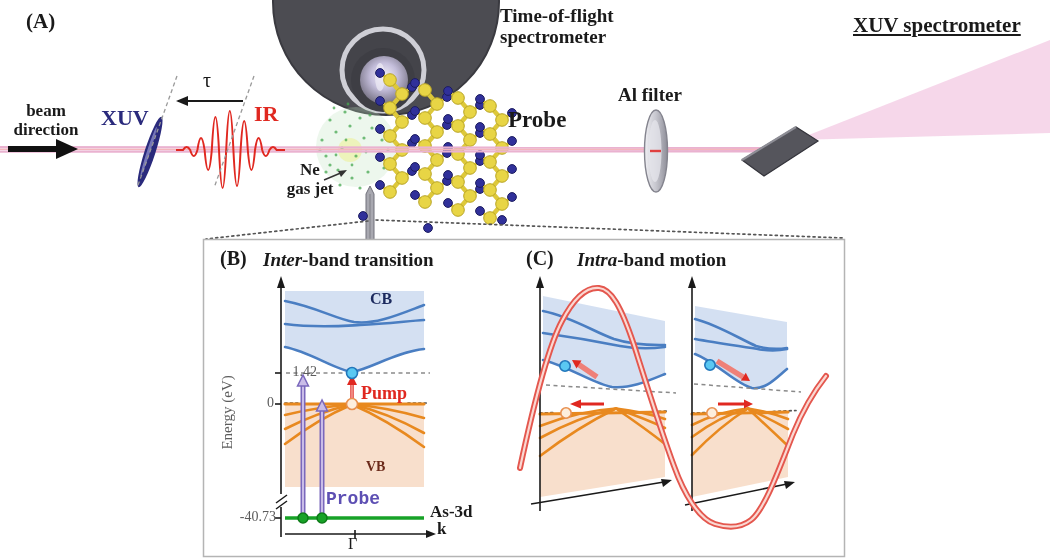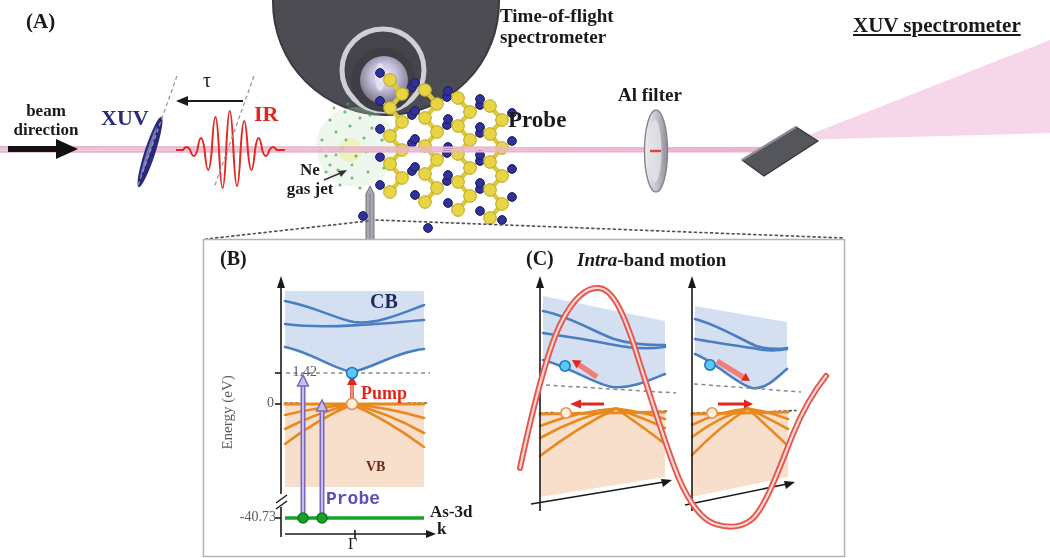--- a/index.html
+++ b/index.html
@@ -331,25 +331,26 @@
 <div class="t b red-text" style="left:254px;top:102px;font-size:22px;text-align:right;">IR</div>
 <div class="t b" style="left:500px;top:5px;width:170px;font-size:19px;">Time-of-flight
 spectrometer</div>
 <div class="t b" style="left:508px;top:107px;font-size:23px;">Probe</div>
 <div class="t b ctr" style="left:278px;top:160px;width:64px;font-size:17px;">Ne
 gas jet</div>
 <div class="t b" style="left:618px;top:84px;font-size:19px;">Al filter</div>
 <div class="t b" style="left:853px;top:14px;font-size:21px;text-decoration:underline;">XUV spectrometer</div>
 
 <div class="t b" style="left:220px;top:247px;font-size:20px;">(B)</div>
+<div class="t b" style="left:263px;top:249px;font-size:19px;"><span class="i">Inter</span><span>-band transition</span></div>
 <div class="t gray ctr" style="left:167px;top:404px;width:120px;font-size:15px;transform:rotate(-90deg);">Energy (eV)</div>
 <div class="t gray rt" style="left:242px;top:364px;width:32px;font-size:14px;margin-left:43px;">1.42</div>
 <div class="t gray rt" style="left:250px;top:395px;width:24px;font-size:14px;">0</div>
 <div class="t gray rt" style="left:228px;top:509px;width:48px;font-size:14px;">-40.73</div>
-<div class="t b cbt" style="left:370px;top:290px;font-size:20px;">CB</div>
+<div class="t b cbt" style="left:370px;top:290px;font-size:16px;">CB</div>
 <div class="t b red-text" style="left:361px;top:383px;font-size:18px;">Pump</div>
 <div class="t b vbt" style="left:366px;top:459px;font-size:14px;">VB</div>
 <div class="t b purple" style="left:326px;top:489px;font-size:18px;font-family:Liberation Mono, monospace;">Probe</div>
 <div class="t b" style="left:430px;top:502px;font-size:17px;">As-3d</div>
 <div class="t b" style="left:437px;top:519px;font-size:17px;">k</div>
 <div class="t" style="left:348px;top:535px;font-size:16px;">Γ</div>
 
 <div class="t b" style="left:526px;top:247px;font-size:20px;">(C)</div>
 <div class="t b" style="left:577px;top:249px;font-size:19px;"><span class="i">Intra</span><span>-band motion</span></div>
 

